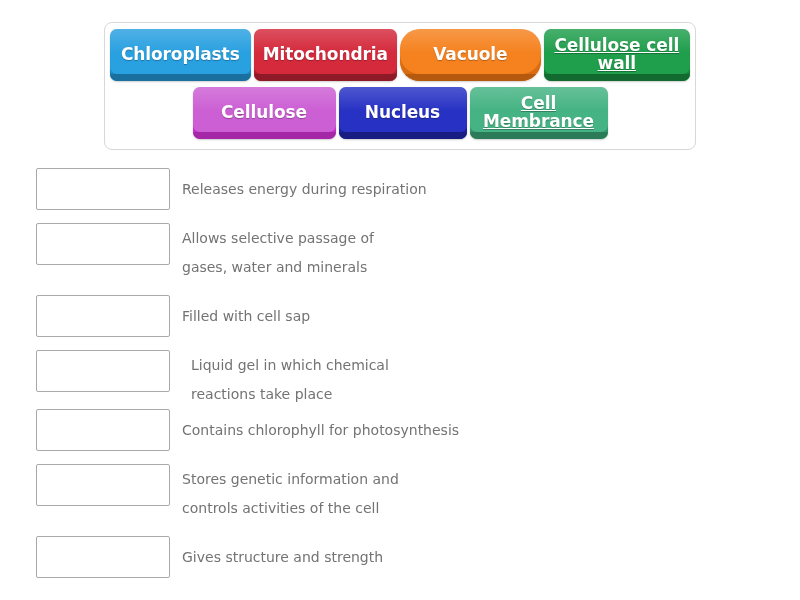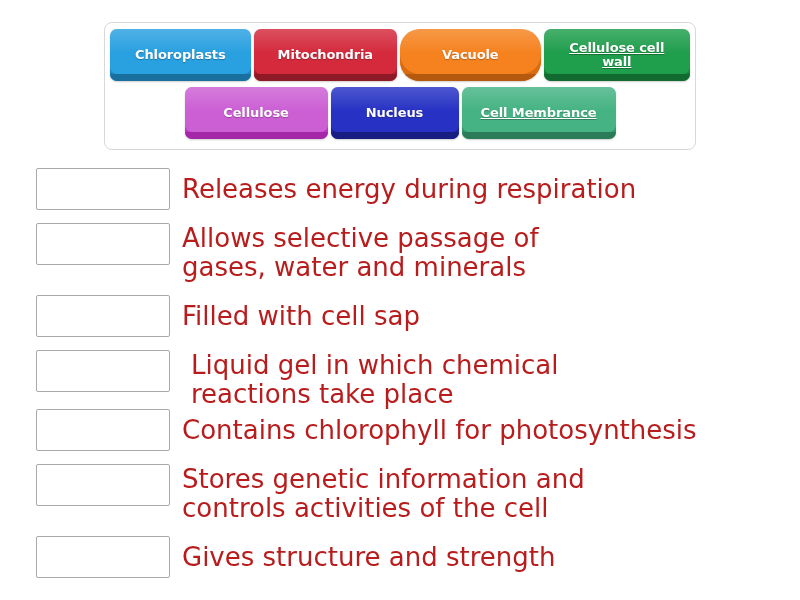--- a/index.html
+++ b/index.html
@@ -47,21 +47,21 @@
     box-sizing: border-box;
     height: 52px;
     border-radius: 7px;
     margin-right: 3px;
     display: flex;
     align-items: center;
     justify-content: center;
     text-align: center;
     color: #ffffff;
     font-weight: bold;
-    font-size: 13px;
+    font-size: 17px;
     line-height: 1.04;
     letter-spacing: -0.1px;
     padding: 0 9px;
     text-shadow: 0 1px 1px rgba(0,0,0,0.28);
     cursor: grab;
     user-select: none;
     overflow: hidden;
   }
   .tile:last-child { margin-right: 0; text-decoration: underline; }
 
@@ -88,21 +88,21 @@
   }
   .tile span { position: relative; z-index: 2; }
 
   
   .t-chloroplasts { width: 142px; }
   .t-mitochondria { width: 145px; }
   .t-vacuole      { width: 142px; }
   .t-cellulose    { width: 148px; }
   .t-cytoplasm    { width: 143px; }
   .t-nucleus      { width: 128px; }
-  .t-cellmem      { width: 154px; }
+  .t-cellmem      { width: 138px; }
 
   
   #answer-list {
     position: absolute;
     left: 36px;
     top: 168px;
     width: 740px;
   }
   .answer-row {
     display: flex;
@@ -114,23 +114,23 @@
     width: 134px;
     height: 42px;
     box-sizing: border-box;
     background: #ffffff;
     border: 1px solid #a9a9a9;
     border-radius: 2px;
     margin-right: 12px;
   }
   .definition {
     flex: 1 1 auto;
-    font-size: 26px;
+    font-size: 14px;
     line-height: 29px;
-    color: #b91c1c;
+    color: #737373;
     font-weight: normal;
     padding-top: 1px;
     white-space: pre-line;
   }
   .answer-row.one-line .definition { padding-top: 7px; }
   .answer-row.tight { margin-bottom: 0px; gap: 9px; }
   .answer-row.gap-lg { margin-bottom: 13px; }
 </style>
 </head>
 <body>

